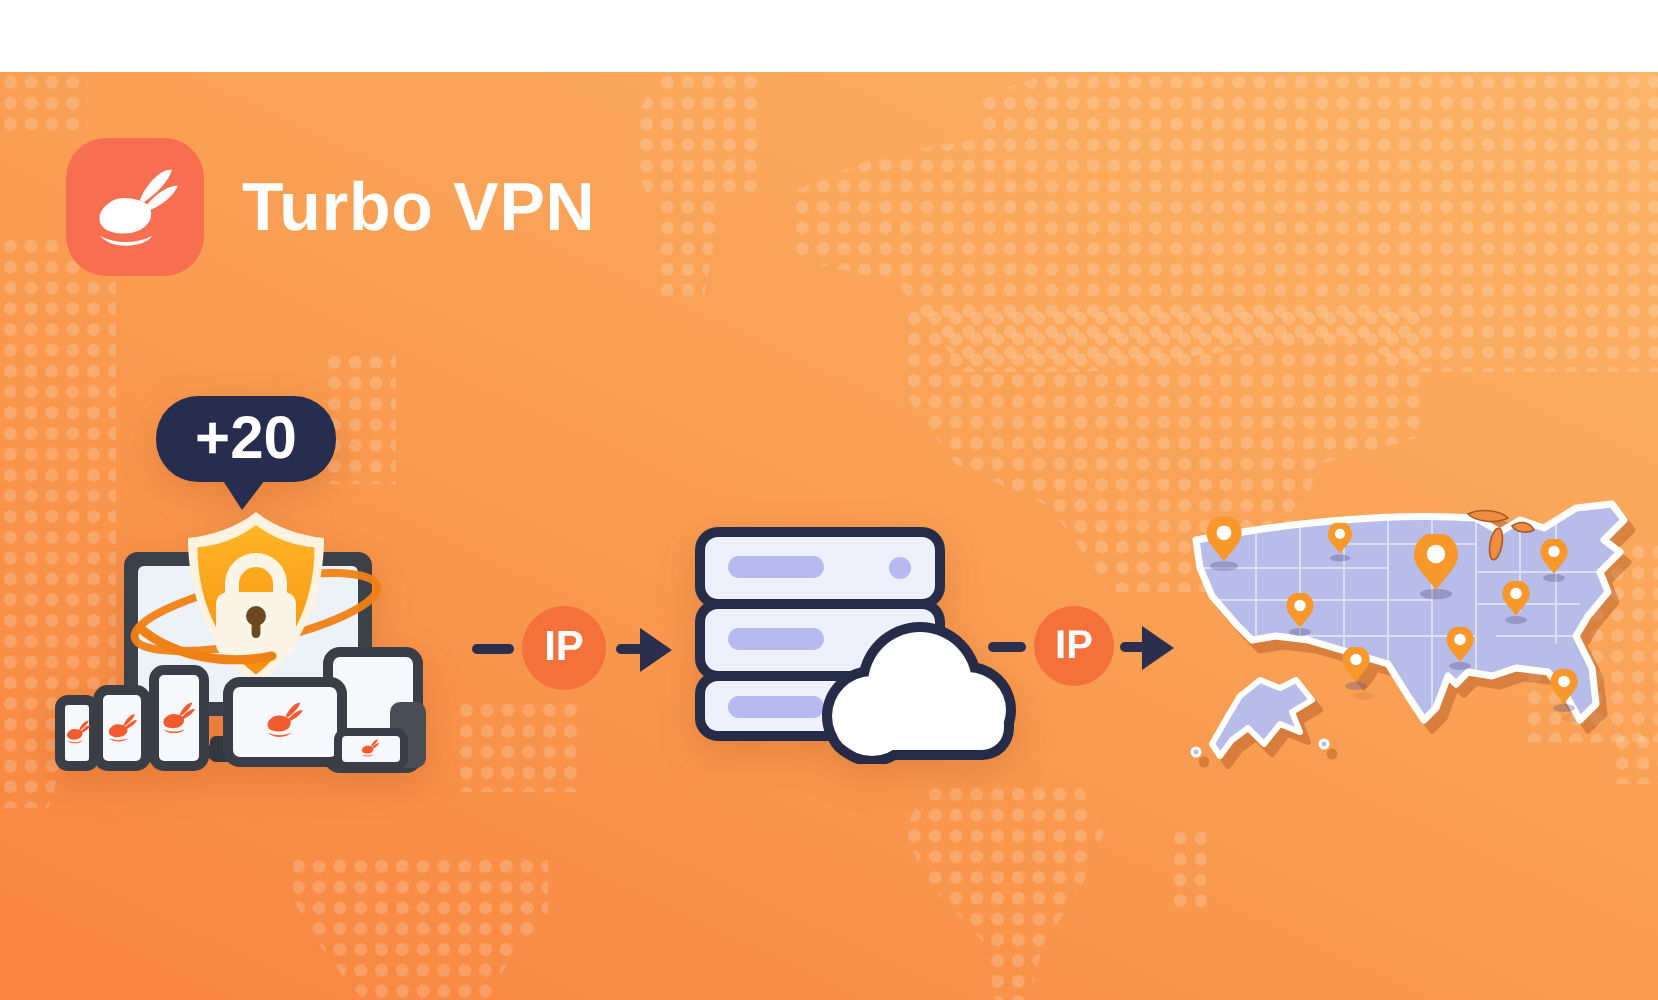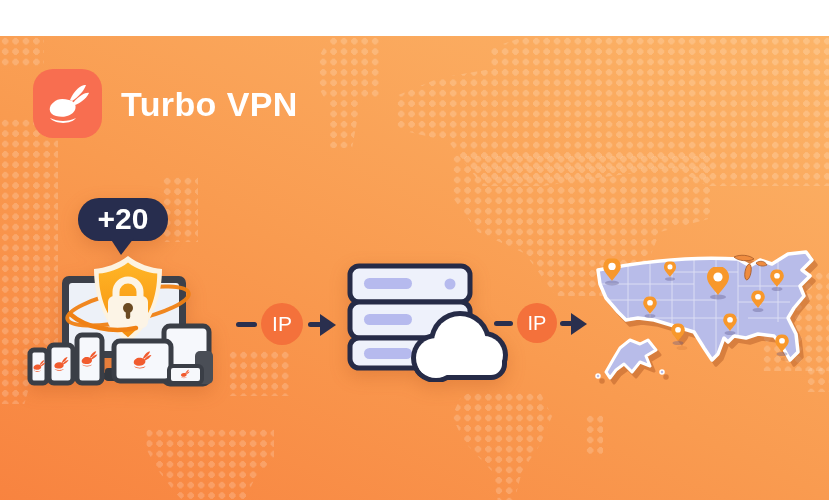--- a/index.html
+++ b/index.html
@@ -52,21 +52,21 @@
   .arrowline{position:absolute; z-index:2; height:5px; border-radius:2.5px; background:#2a2f4e;}
   .al1{left:308px; top:286px; width:14px;}
   .al2{left:560px; top:285px; width:13px;}
   .arrowhead{position:absolute; z-index:2; width:0; height:0;
     border-top:11px solid transparent; border-bottom:11px solid transparent; border-left:16px solid #2a2f4e;}
   .ah1{left:320px; top:278px;}
   .ah2{left:571px; top:277px;}
   .ip-badge{
     position:absolute; z-index:2; border-radius:50%; background:#f4713b;
     display:flex; align-items:center; justify-content:center;
-    color:#fff; font-weight:400;
+    color:#fff; font-weight:700;
   }
   .ip1{left:261px; top:267px; width:42px; height:42px; font-size:21px;}
   .ip2{left:517px; top:267px; width:40px; height:40px; font-size:20px;}
 
   svg text{font-family:"Liberation Sans",sans-serif;}
 </style>
 </head>
 <body>
 
 <div class="stage">

